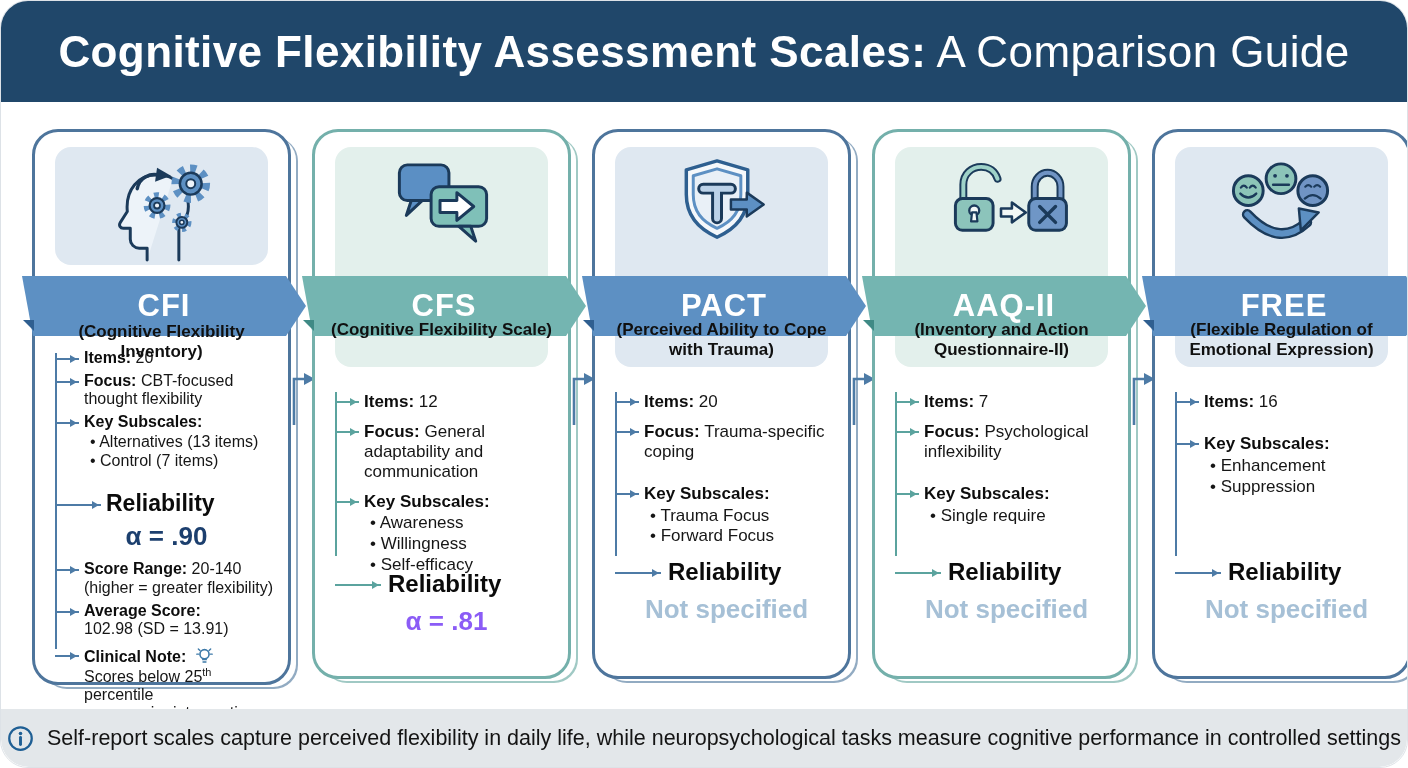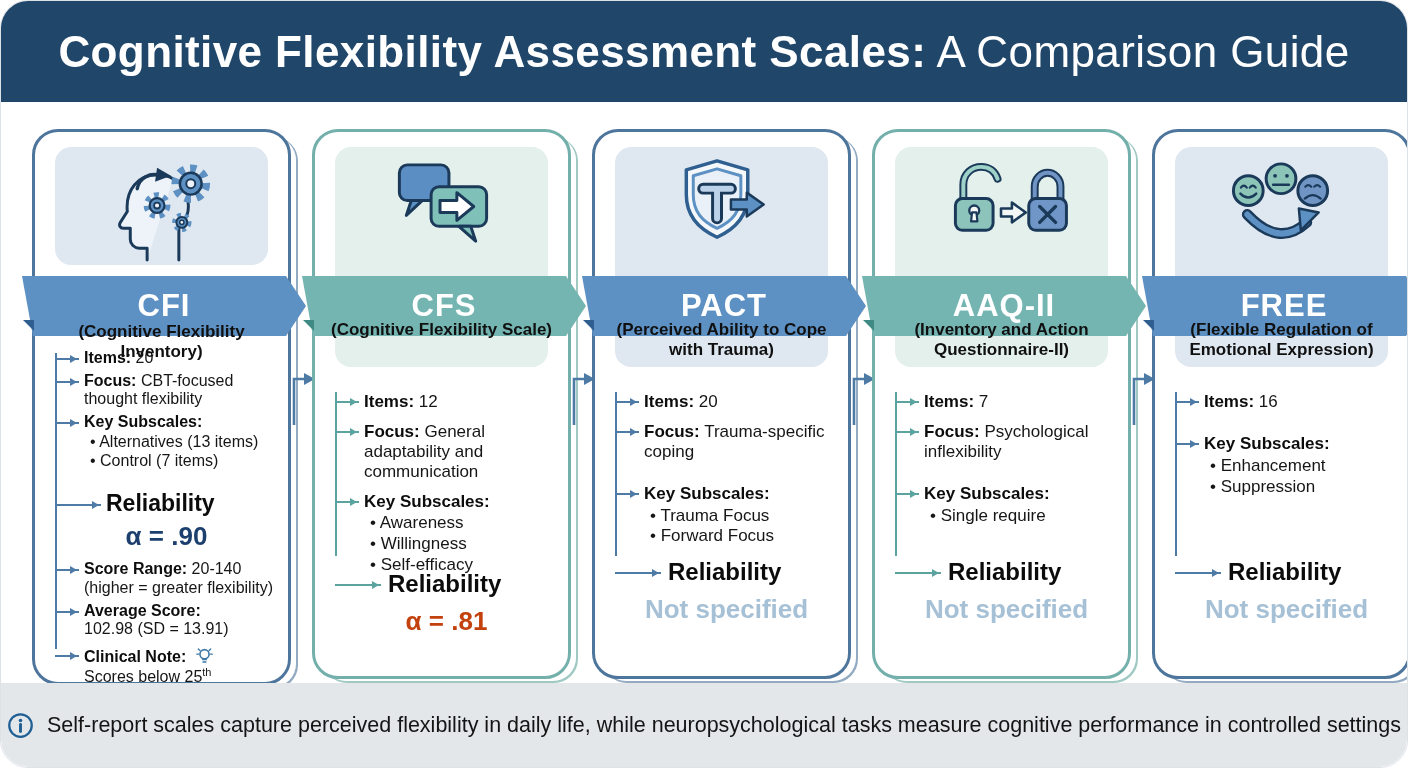--- a/index.html
+++ b/index.html
@@ -50,31 +50,31 @@
   .mt{margin-top:22px;}
 
   .rel-block{margin-top:20px;}
   .card:not(.c1) .rel-block{position:absolute;top:156px;left:0;right:0;}
   .rel-row{position:relative;padding-left:58px;font-size:24px;font-weight:700;color:#0b0b0b;}
   .c1 .rel-row{font-size:23px;padding-left:56px;}
   .rel-row .arr{width:46px;top:14px;}
   .rel-value{text-align:center;font-size:26px;font-weight:700;margin-top:8px;}
   .c1 .rel-value{margin-top:4px;}
   .alpha-navy{color:#1c3f6e;}
-  .alpha-teal{color:#c2410c;}
+  .alpha-teal{color:#8b5cf6;}
   .muted{color:#a6c0d6;}
 
   .note-lines{display:block;}
   sup{font-size:11px;}
 
   .connector{position:relative;width:21px;height:544px;}
   .connector svg{position:absolute;left:-3px;top:238px;}
 
   
-  .footer{position:absolute;left:0;right:0;bottom:0;height:84px;background:#e3e7ea;
+  .footer{position:absolute;left:0;right:0;bottom:0;height:58px;background:#e3e7ea;
     border-radius:0 0 28px 28px;display:flex;align-items:center;justify-content:center;gap:13px;}
   .footer p{margin:0;font-size:21.5px;color:#141414;}
 </style>
 </head>
 <body>
 
 <div class="page">
 
   <div class="header">
     <h1><span class="tb">Cognitive Flexibility Assessment Scales:</span><span> A Comparison Guide</span></h1>

